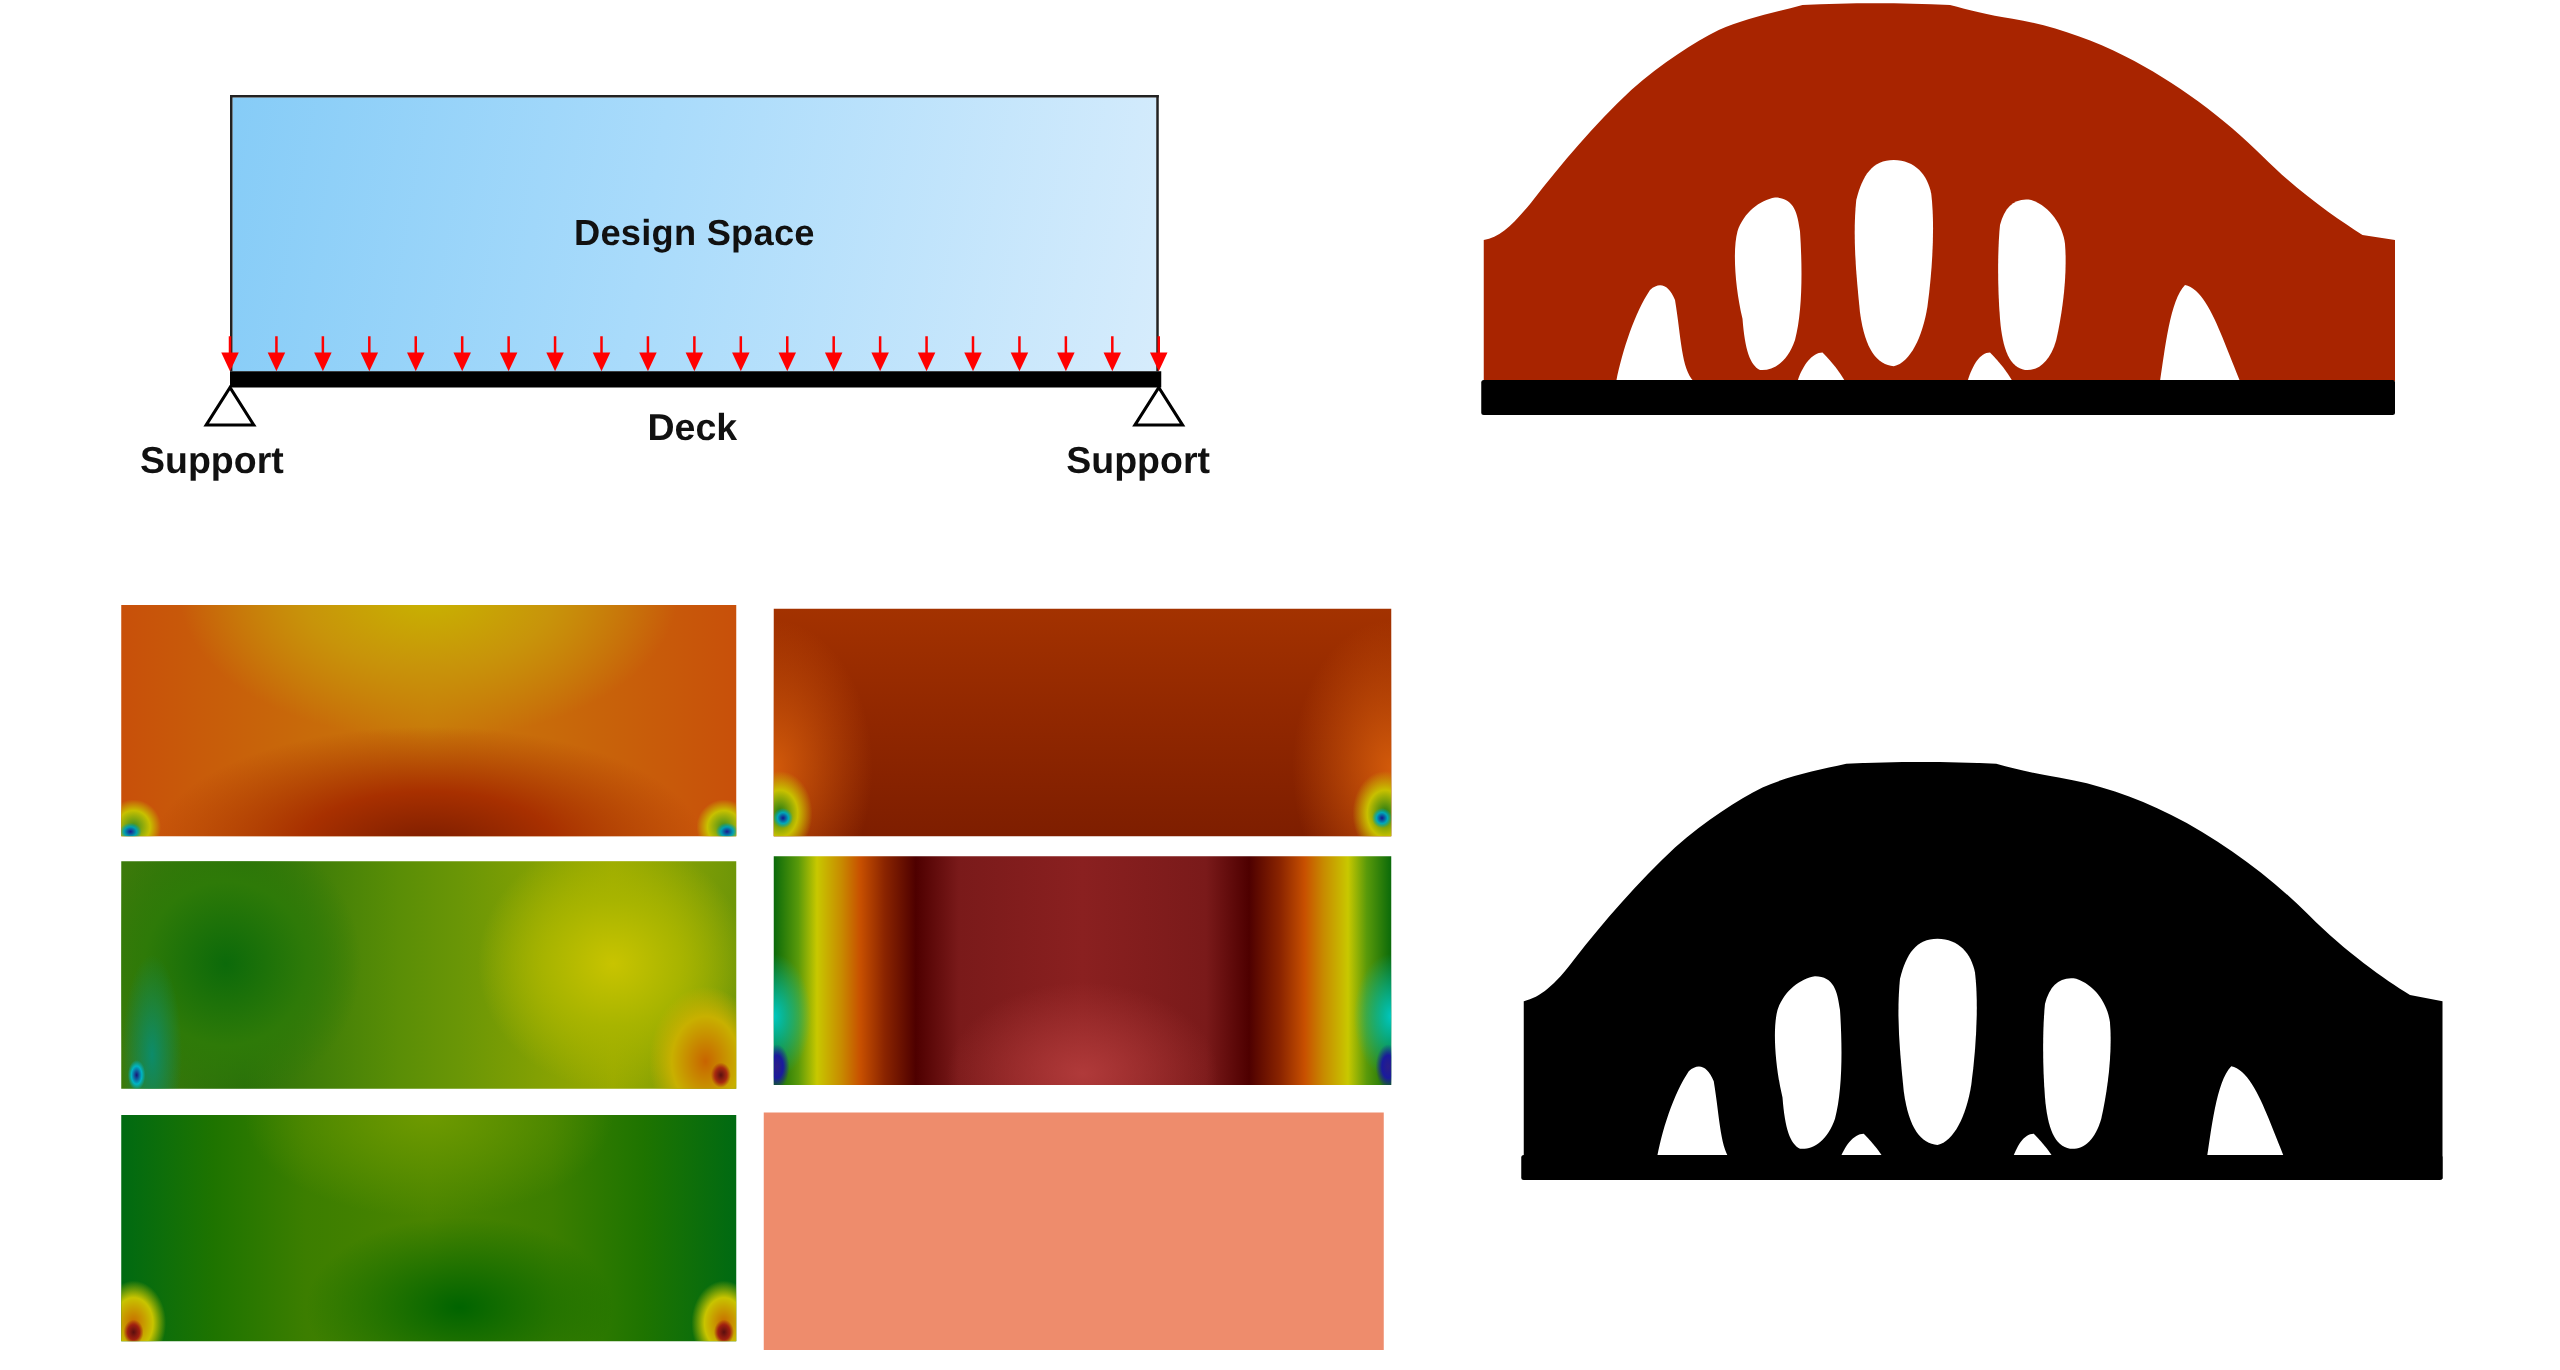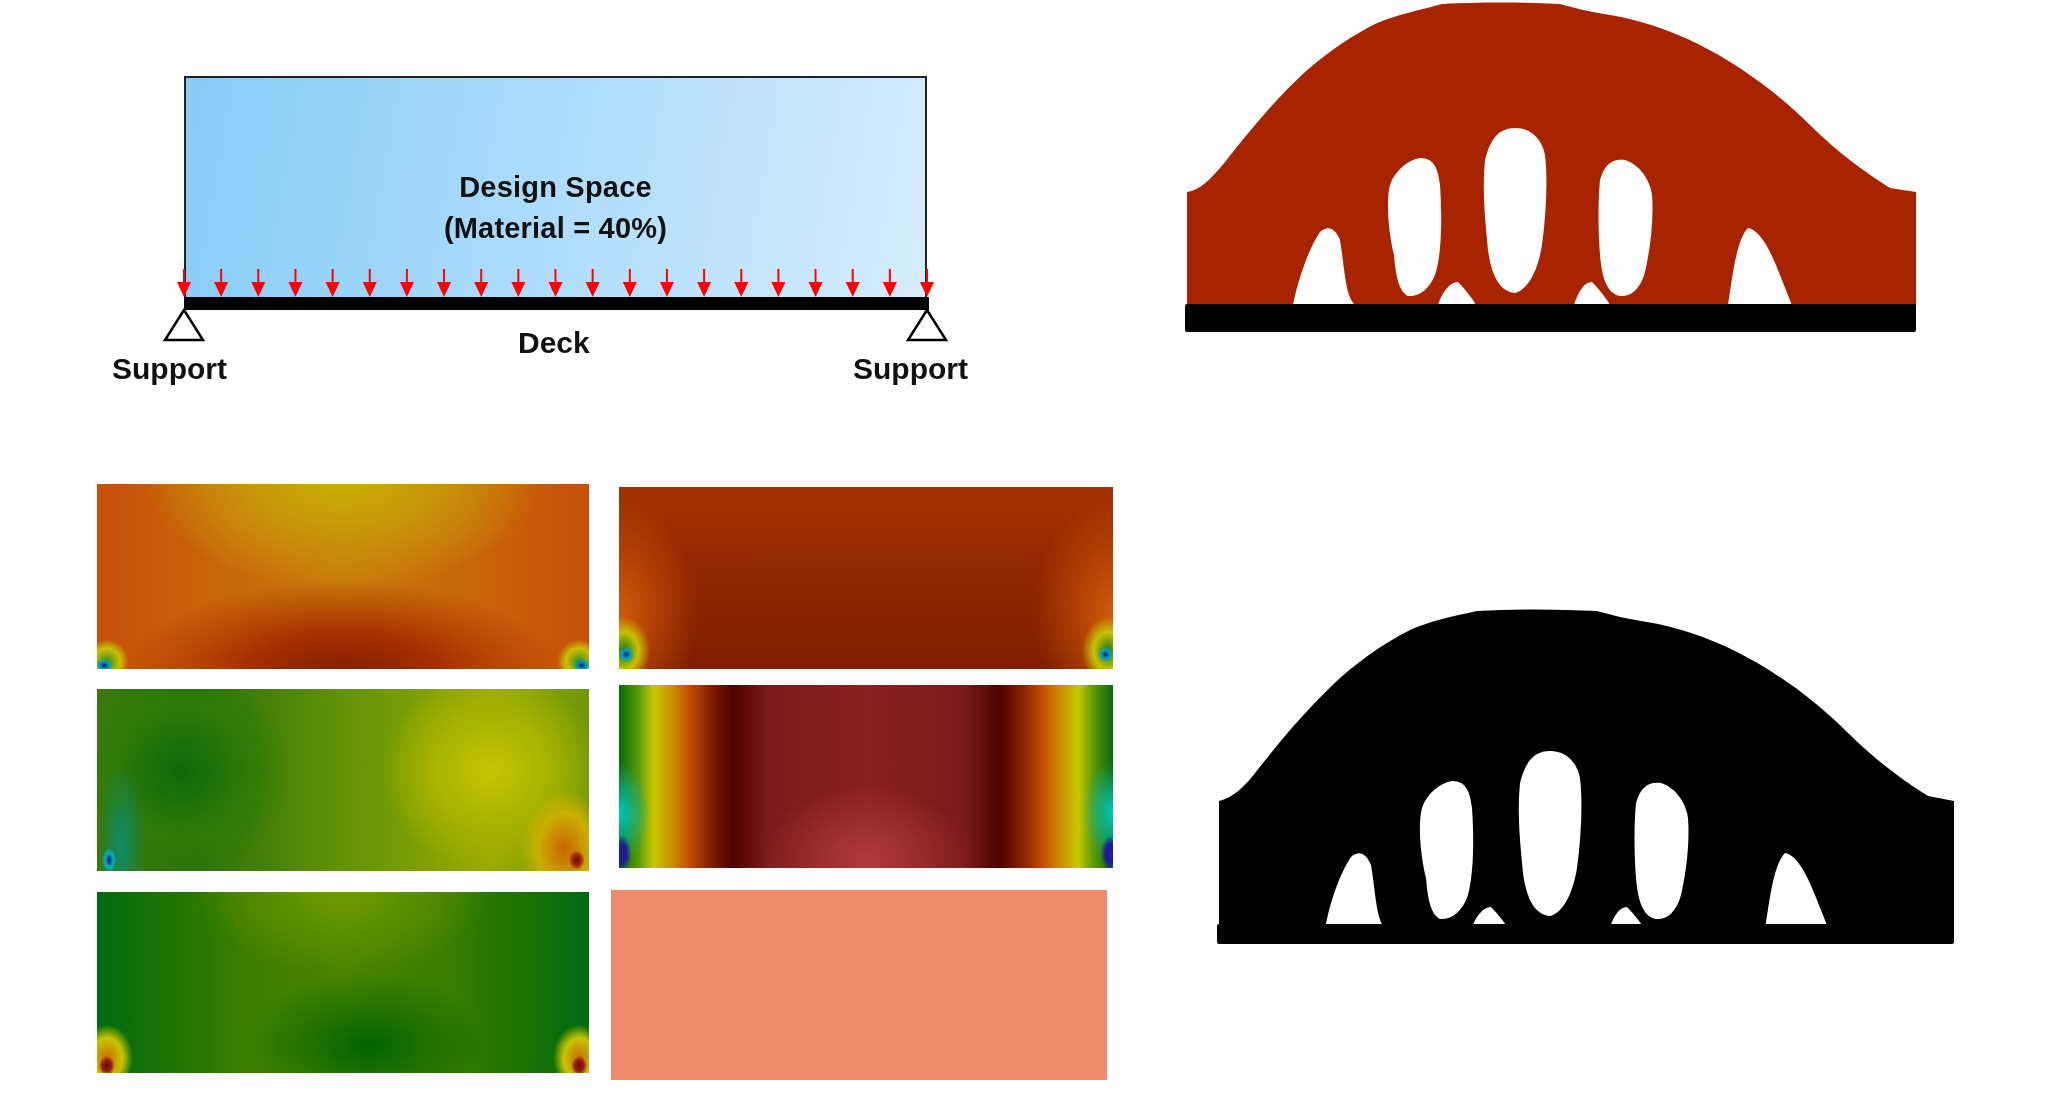--- a/index.html
+++ b/index.html
@@ -83,21 +83,20 @@
 
   
   #bridge-red   { left: 1180px; top: 0px;   width: 745px; height: 340px; }
   #bridge-black { left: 1212px; top: 608px; width: 752px; height: 342px; }
 </style>
 </head>
 <body>
 
 <div class="abs" id="design-space">
   <div class="ds-text" id="ds-title">Design Space</div>
-  <div class="ds-text" id="ds-sub">(Material = 40%)</div>
 </div>
 
 <svg class="abs" id="loads" viewBox="0 0 780 32">
   <g id="arrow-group" fill="#ff0000" stroke="#ff0000">
       <line x1="14" y1="1" x2="14" y2="16" stroke-width="2"></line>
       <polygon points="7,14 21,14 14,29" stroke="none"></polygon>
       <line x1="51.15" y1="1" x2="51.15" y2="16" stroke-width="2"></line>
       <polygon points="44.15,14 58.15,14 51.15,29" stroke="none"></polygon>
       <line x1="88.3" y1="1" x2="88.3" y2="16" stroke-width="2"></line>
       <polygon points="81.3,14 95.3,14 88.3,29" stroke="none"></polygon>

